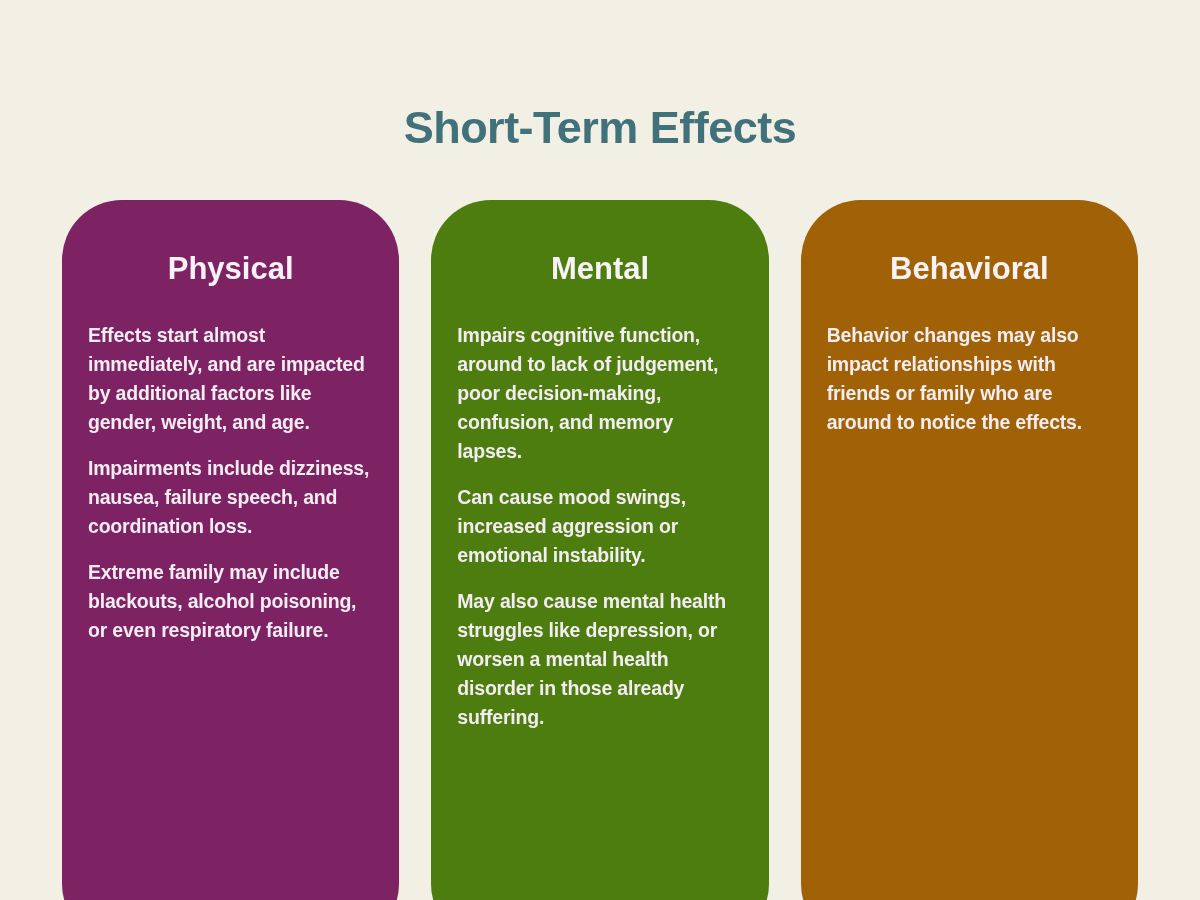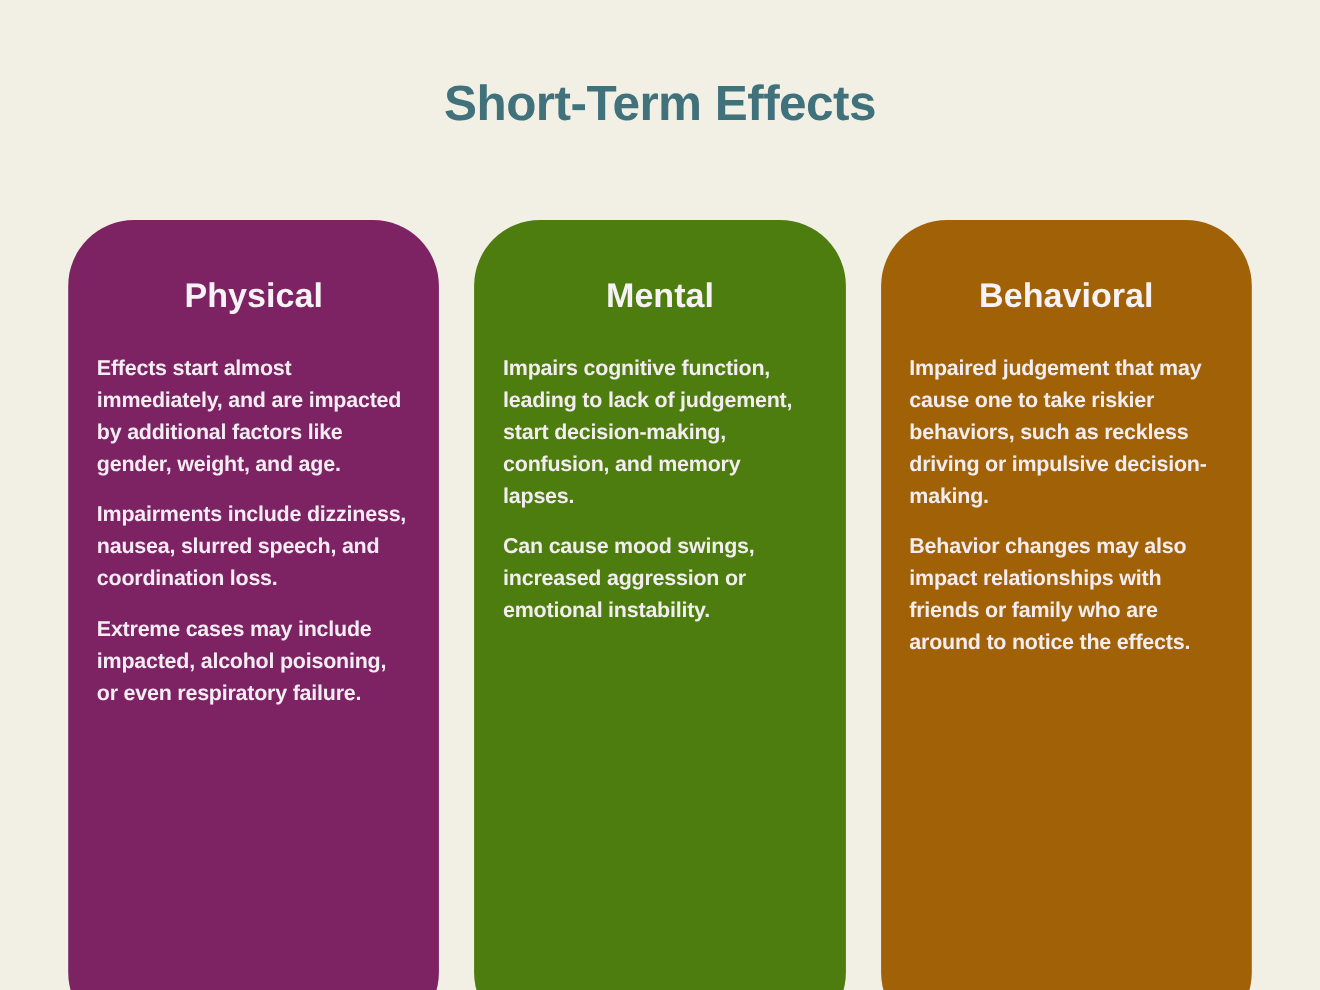--- a/index.html
+++ b/index.html
@@ -9,21 +9,21 @@
   body {
     width: 1200px;
     height: 900px;
     background: #f2efe4;
     font-family: "Liberation Sans", "DejaVu Sans", sans-serif;
     overflow: hidden;
     position: relative;
   }
   .page-title {
     margin: 0;
-    padding-top: 68px;
+    padding-top: 102px;
     text-align: center;
     font-size: 45px;
     font-weight: bold;
     color: #41727b;
     letter-spacing: -0.5px;
   }
   .cards {
     position: absolute;
     top: 200px;
     left: 62px;
@@ -59,34 +59,34 @@
 <body style="background-color: rgb(242, 239, 228);">
 
 <h1 class="page-title">Short-Term Effects</h1>
 
 <div class="cards">
 
   <div class="card" style="background-color: rgb(125, 35, 100);">
     <h2 class="card-heading">Physical</h2>
     <div class="card-body">
       <p>Effects start almost immediately, and are impacted by additional factors like gender, weight, and age.</p>
-      <p>Impairments include dizziness, nausea, slurred speech, and coordination loss.</p>
-      <p>Extreme cases may include impacted, alcohol poisoning, or even respiratory failure.</p>
+      <p>Impairments include dizziness, nausea, failure speech, and coordination loss.</p>
+      <p>Extreme family may include blackouts, alcohol poisoning, or even respiratory failure.</p>
     </div>
   </div>
 
   <div class="card" style="background-color: #4d7c0f;">
     <h2 class="card-heading">Mental</h2>
     <div class="card-body">
-      <p>Impairs cognitive function, leading to lack of judgement, start decision-making, confusion, and memory lapses.</p>
+      <p>Impairs cognitive function, around to lack of judgement, poor decision-making, confusion, and memory lapses.</p>
       <p>Can cause mood swings, increased aggression or emotional instability.</p>
+      <p>May also cause mental health struggles like depression, or worsen a mental health disorder in those already suffering.</p>
     </div>
   </div>
 
   <div class="card" style="background-color: #a16207;">
     <h2 class="card-heading">Behavioral</h2>
     <div class="card-body">
-      <p>Impaired judgement that may cause one to take riskier behaviors, such as reckless driving or impulsive decision-making.</p>
       <p>Behavior changes may also impact relationships with friends or family who are around to notice the effects.</p>
     </div>
   </div>
 
 </div>
 
 </body></html>

